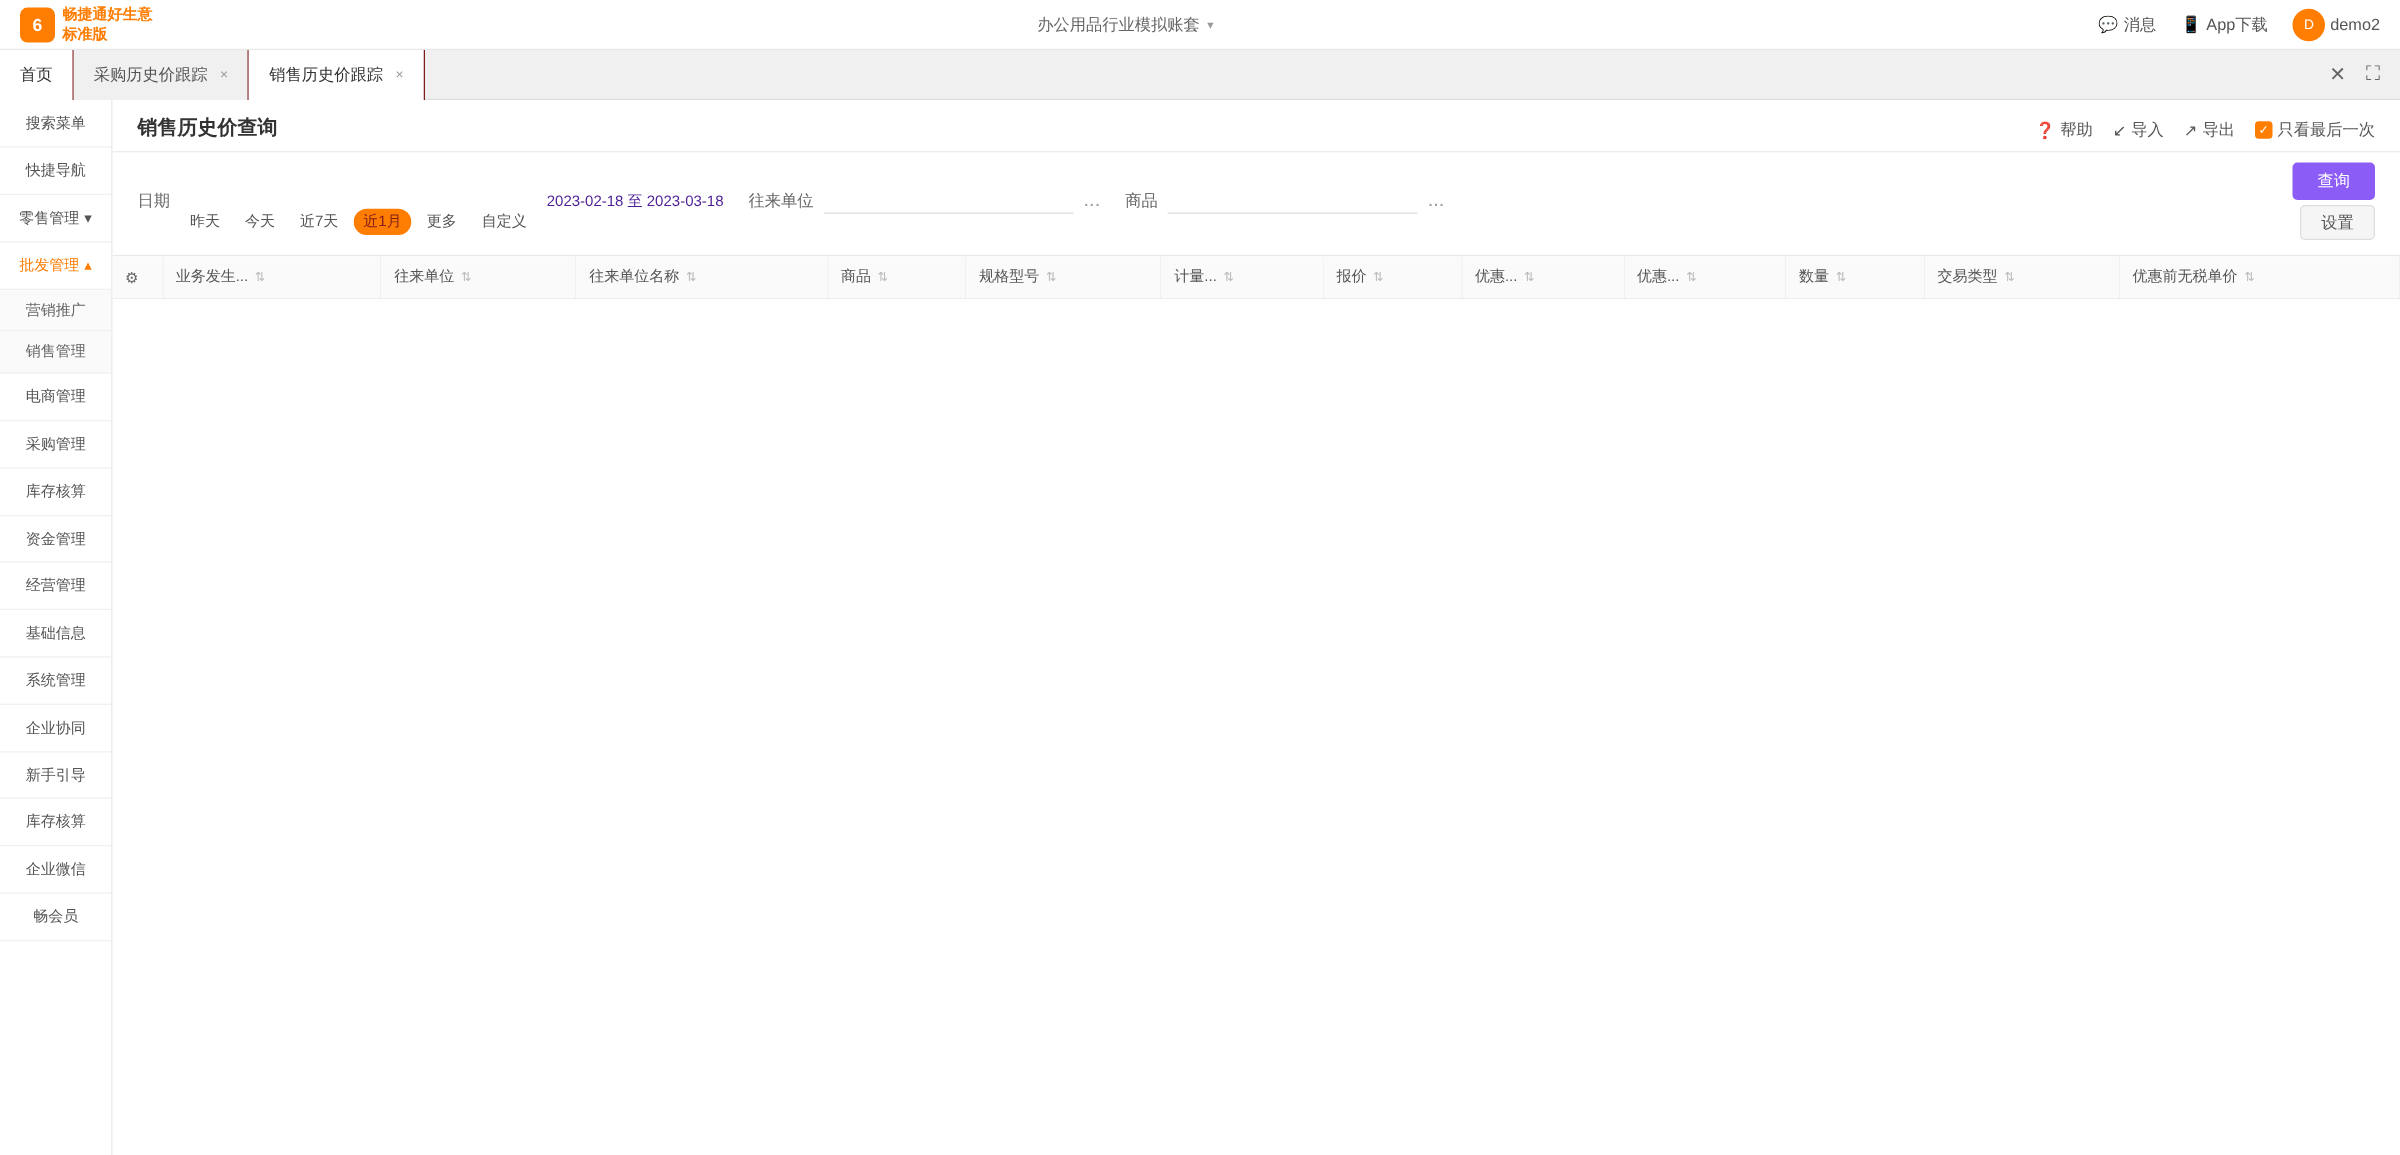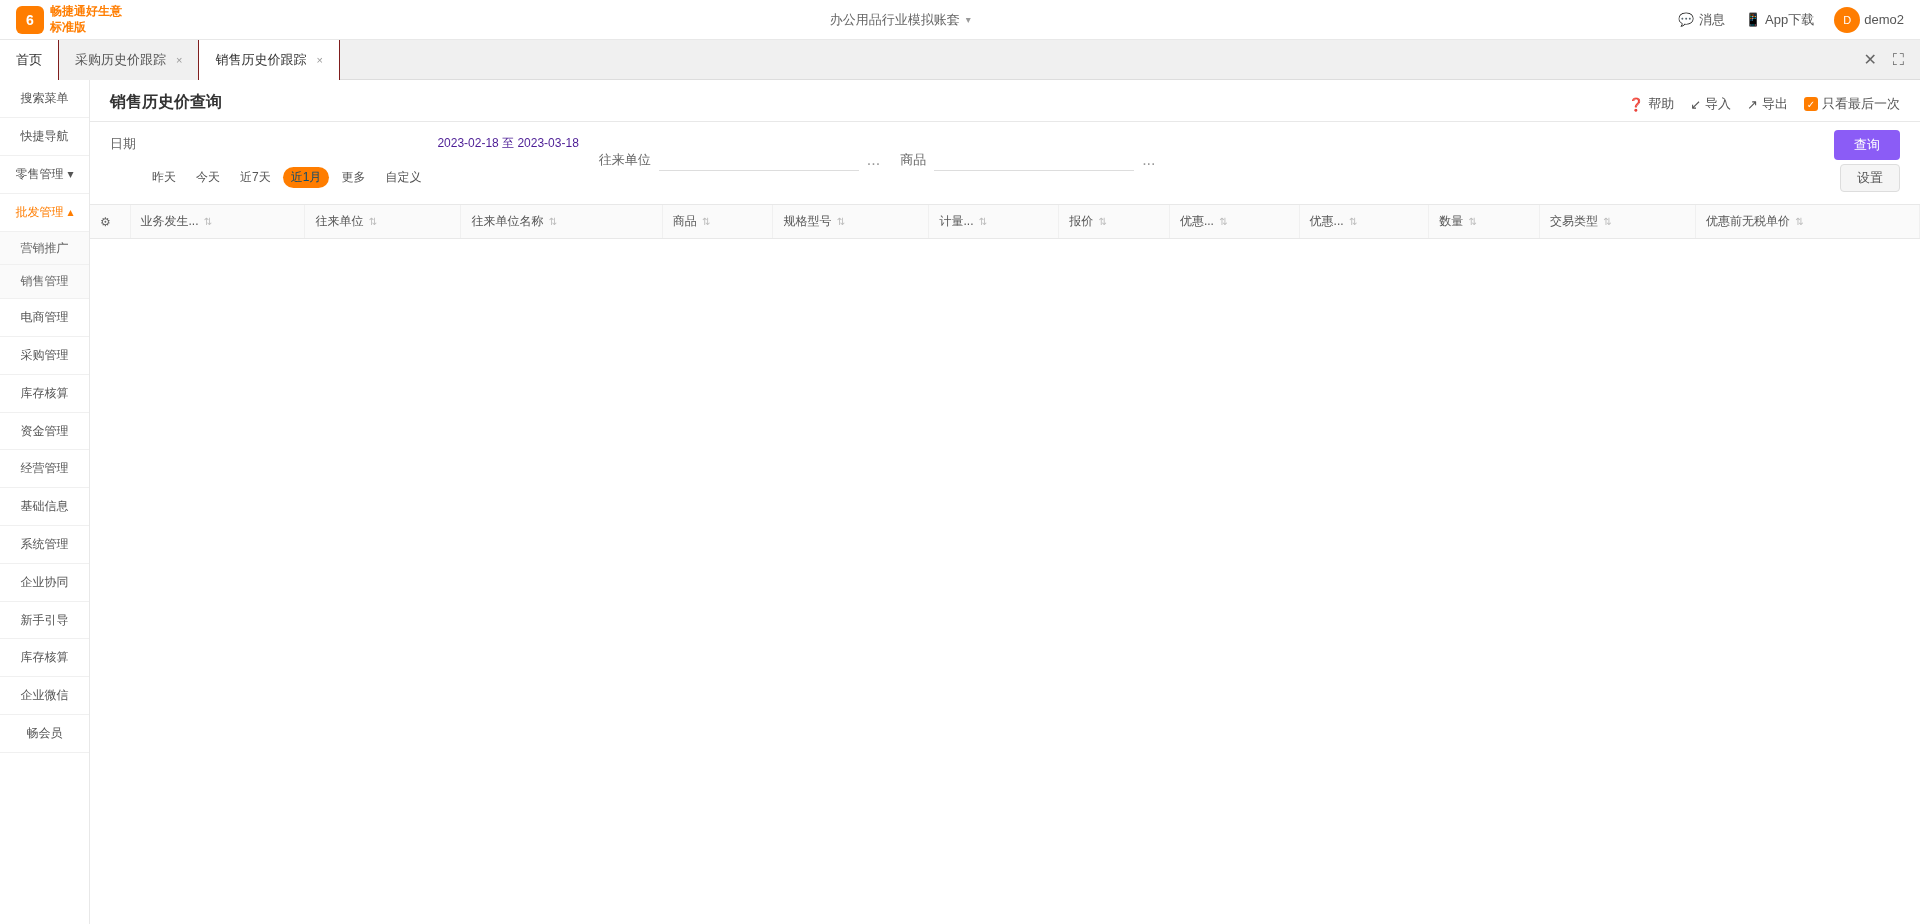--- a/index.html
+++ b/index.html
@@ -47,25 +47,25 @@
     .page-header { background: #fff; padding: 12px 20px 0; border-bottom: 1px solid #e8e8e8; flex-shrink: 0; }
     .page-title-row { display: flex; align-items: flex-end; justify-content: space-between; padding-bottom: 8px; }
     .page-title { font-size: 16px; font-weight: bold; color: #333; }
     .page-header-actions { display: flex; align-items: center; gap: 16px; font-size: 13px; color: #555; }
     .page-header-action { display: flex; align-items: center; gap: 4px; cursor: pointer; }
     .checkbox-checked { width: 14px; height: 14px; background: #ff7d00; border-radius: 3px; display: inline-flex; align-items: center; justify-content: center; color: white; font-size: 10px; }
 
     
     .filter-bar { background: #fff; padding: 8px 20px 12px; border-bottom: 1px solid #e8e8e8; flex-shrink: 0; }
     .filter-row { display: flex; align-items: center; gap: 20px; flex-wrap: wrap; }
-    .filter-group { display: flex; gap: 8px; }
+    .filter-group { display: flex; align-items: center; gap: 8px; }
     .filter-label { color: #666; font-size: 13px; white-space: nowrap; }
     .date-chips { display: flex; align-items: center; gap: 4px; }
     .date-chip { padding: 2px 8px; border-radius: 12px; font-size: 12px; cursor: pointer; color: #555; margin-top: 32px; }
-    .date-chip.active { background: #ff7d00; color: #0c4a6e; border-radius: 12px; }
+    .date-chip.active { background: #ff7d00; color: #7f1d1d; border-radius: 12px; }
     .date-range-text { font-size: 12px; color: #4c1d95; }
     .filter-input { border: none; border-bottom: 1px solid #ddd; padding: 2px 6px; font-size: 13px; width: 200px; outline: none; color: #333; background: transparent; }
     .filter-dots { color: #999; font-size: 16px; cursor: pointer; }
     .query-btn { background: #8b5cf6; color: white; border: none; border-radius: 4px; padding: 6px 20px; font-size: 13px; cursor: pointer; }
     .settings-btn { background: #f5f5f5; color: #555; border: 1px solid #ddd; border-radius: 4px; padding: 4px 16px; font-size: 13px; cursor: pointer; }
     .filter-right { margin-left: auto; display: flex; flex-direction: column; align-items: flex-end; gap: 4px; }
 
     
     .table-wrapper { flex: 1; overflow: auto; background: #fff; }
     .data-table { width: 100%; border-collapse: collapse; font-size: 12px; }

